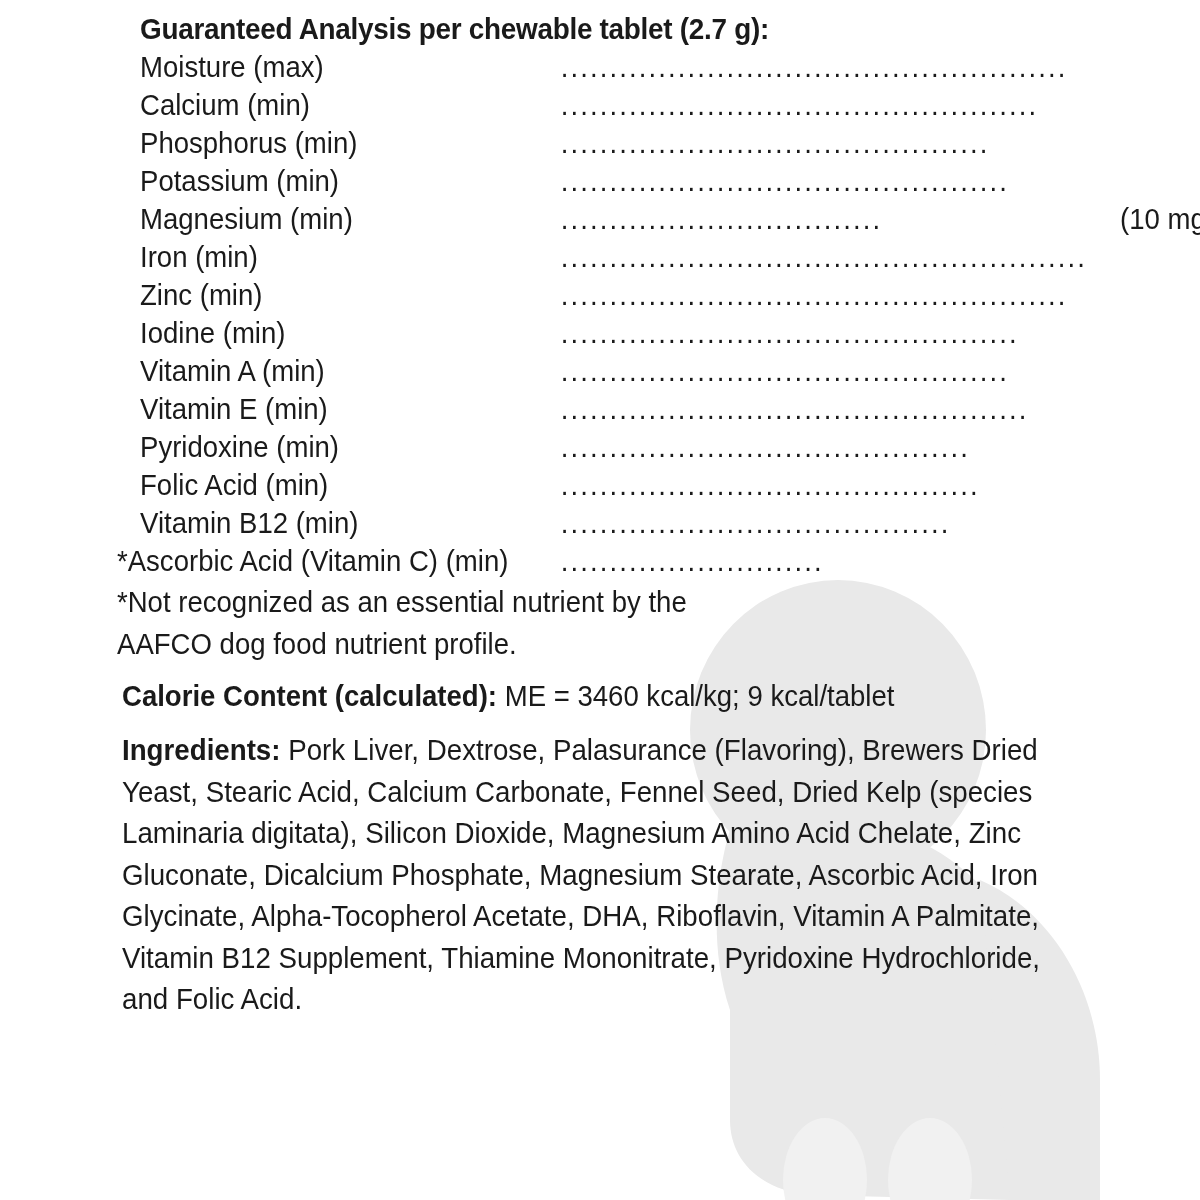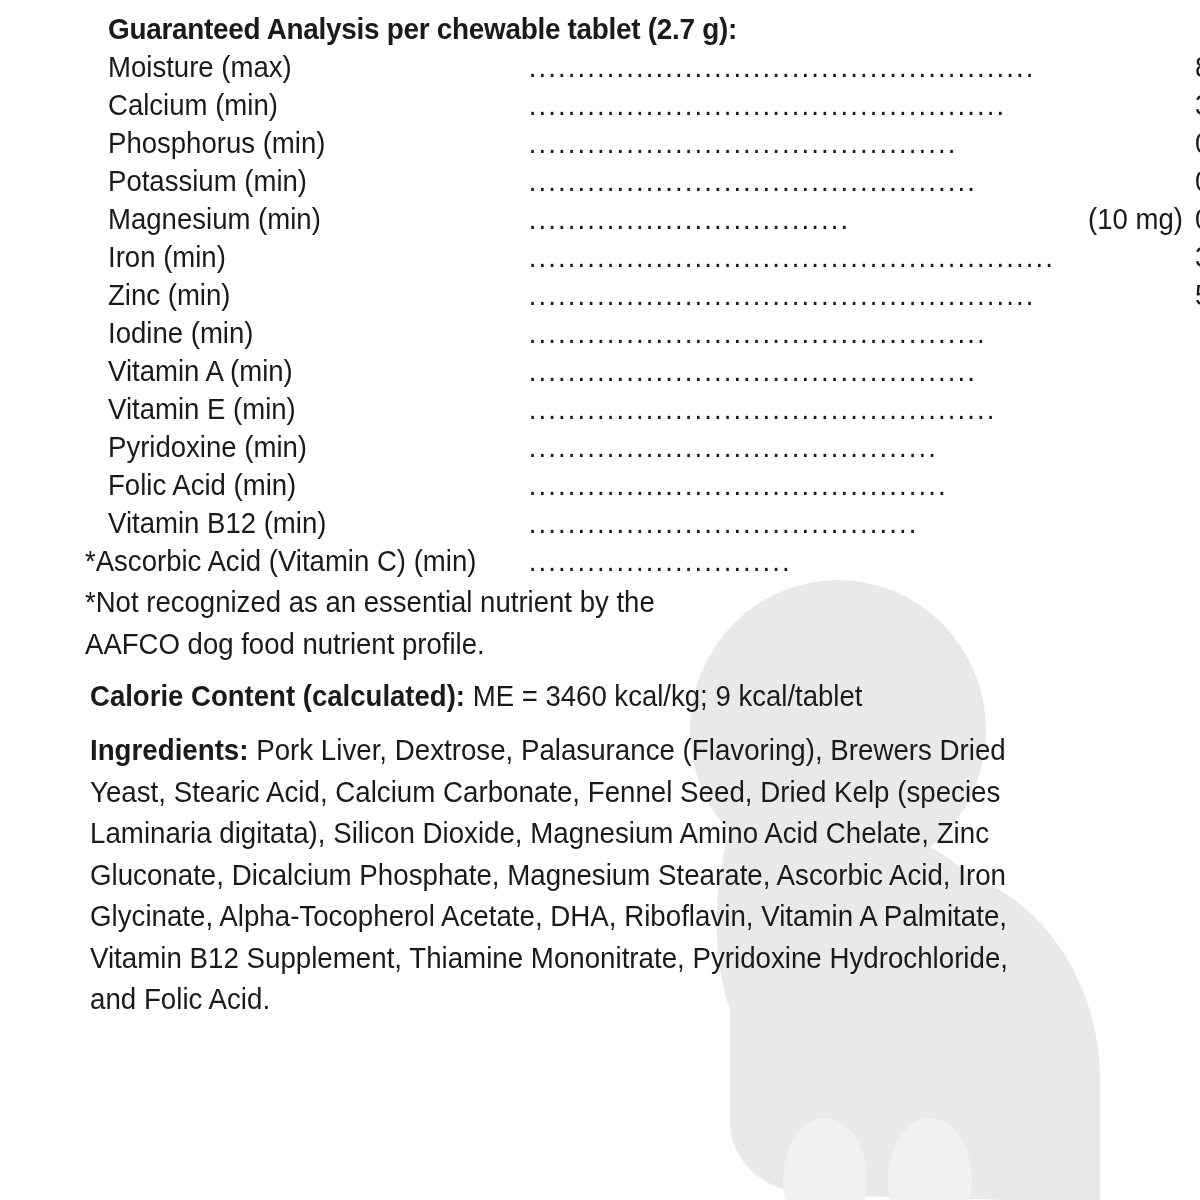--- a/index.html
+++ b/index.html
@@ -27,20 +27,21 @@
     pointer-events: none;
   }
 
   
   #label {
     position: absolute;
     inset: 0;
     z-index: 1;
     padding: 12px 16px 0 0;
     box-sizing: border-box;
+    margin-left: 32px;
   }
 
   
   .ga-title {
     font-size: 30px;
     font-weight: bold;
     letter-spacing: -0.3px;
     margin: 0 0 2px 108px;
     transform: scaleX(0.93);
     transform-origin: left center;

